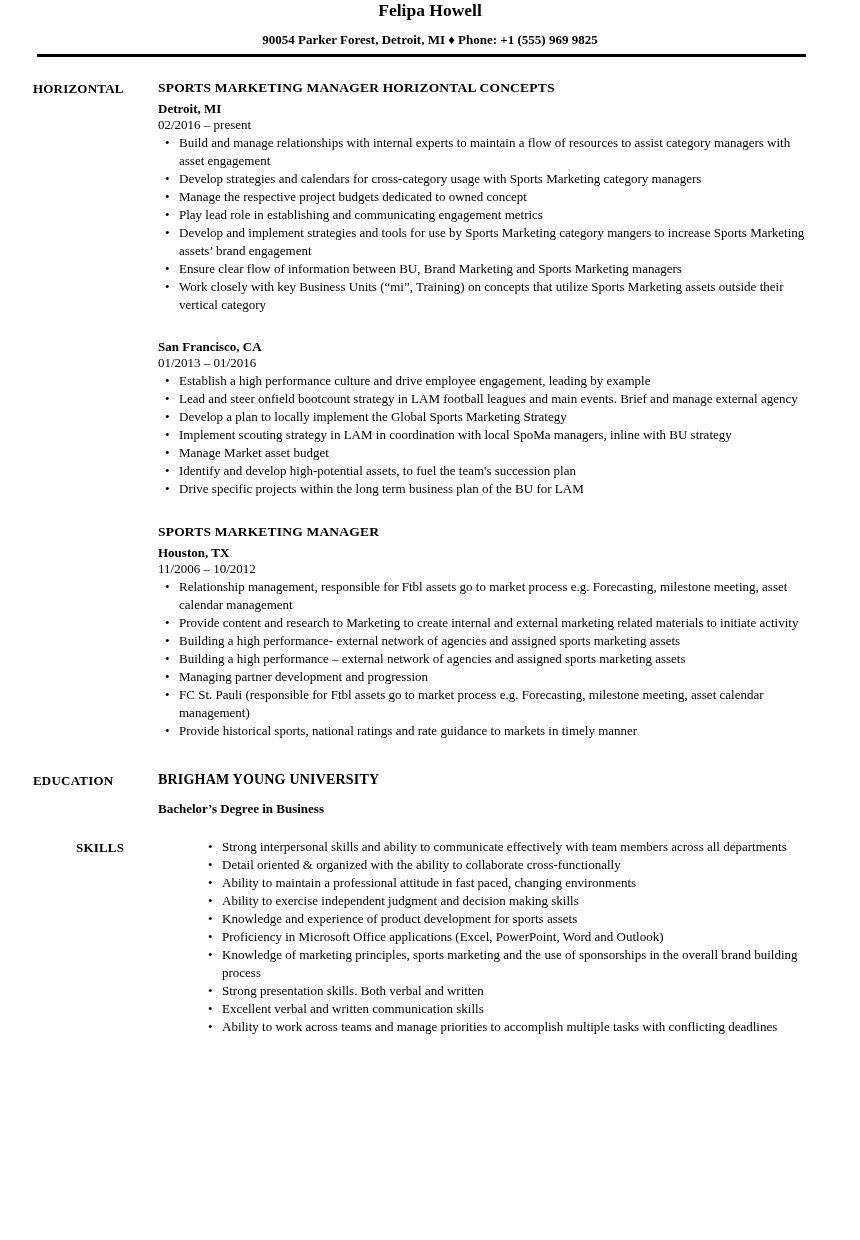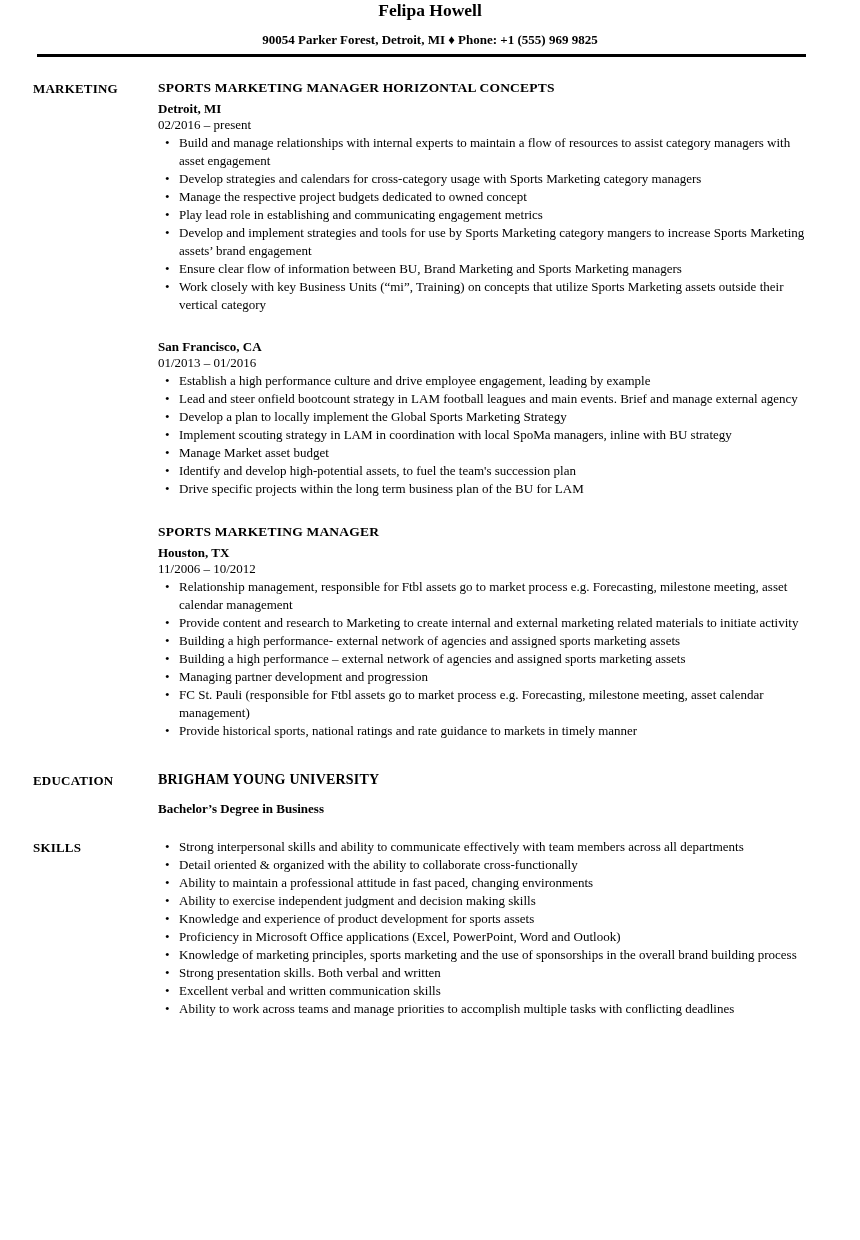--- a/index.html
+++ b/index.html
@@ -30,21 +30,21 @@
   .rule {
     height: 2.5px;
     background: #000000;
     margin: 6px 54px 0 37px;
   }
 
   
   .section { display: flex; }
   .section-experience { margin-top: 21px; }
   .section-education  { margin-top: 30px; }
-  .section-skills     { margin-top: 20px; }
+  .section-skills     { margin-top: 20px; padding-left: 43px; }
   .label-col {
     flex: 0 0 125px;
     width: 125px;
     margin-left: 33px;
     font-weight: bold;
     font-size: 13px;
     line-height: 18px;
     padding-top: 2px;
     letter-spacing: 0.2px;
   }
@@ -107,21 +107,21 @@
 
 <div class="page">
 
   <div>
     <div class="name">Felipa Howell</div>
     <div class="contact">90054 Parker Forest, Detroit, MI ♦ Phone: +1 (555) 969 9825</div>
     <div class="rule"></div>
   </div>
 
   <div class="section section-experience">
-    <div class="label-col">MARKETING</div>
+    <div class="label-col">HORIZONTAL</div>
     <div class="content-col">
 
       <div class="job">
         <div class="job-title">SPORTS MARKETING MANAGER HORIZONTAL CONCEPTS</div>
         <div class="job-location">Detroit, MI</div>
         <div class="job-dates">02/2016 – present</div>
         <ul class="bullets">
           <li>Build and manage relationships with internal experts to maintain a flow of resources to assist category managers with asset engagement</li>
           <li>Develop strategies and calendars for cross-category usage with Sports Marketing category managers</li>
           <li>Manage the respective project budgets dedicated to owned concept</li>

